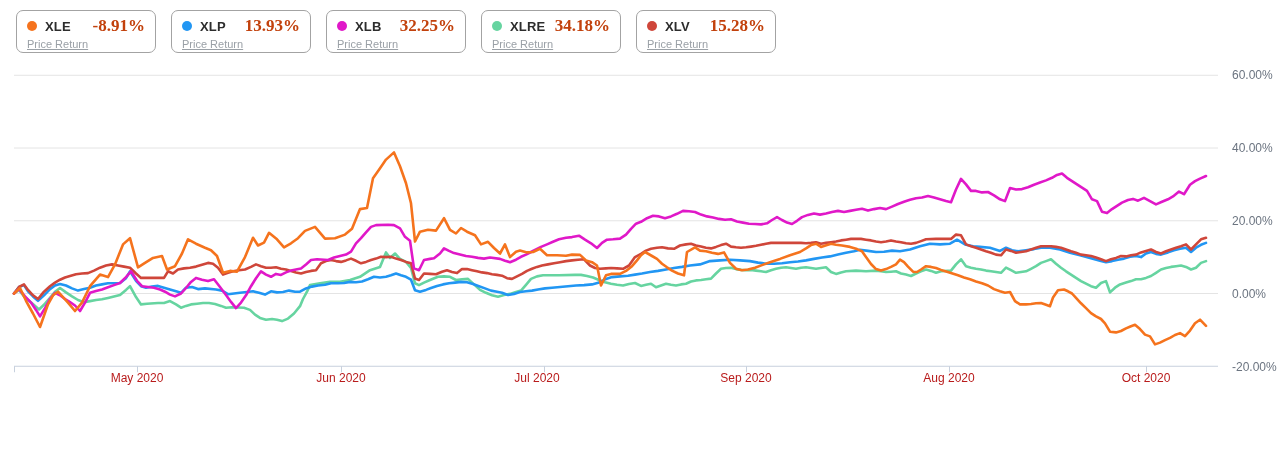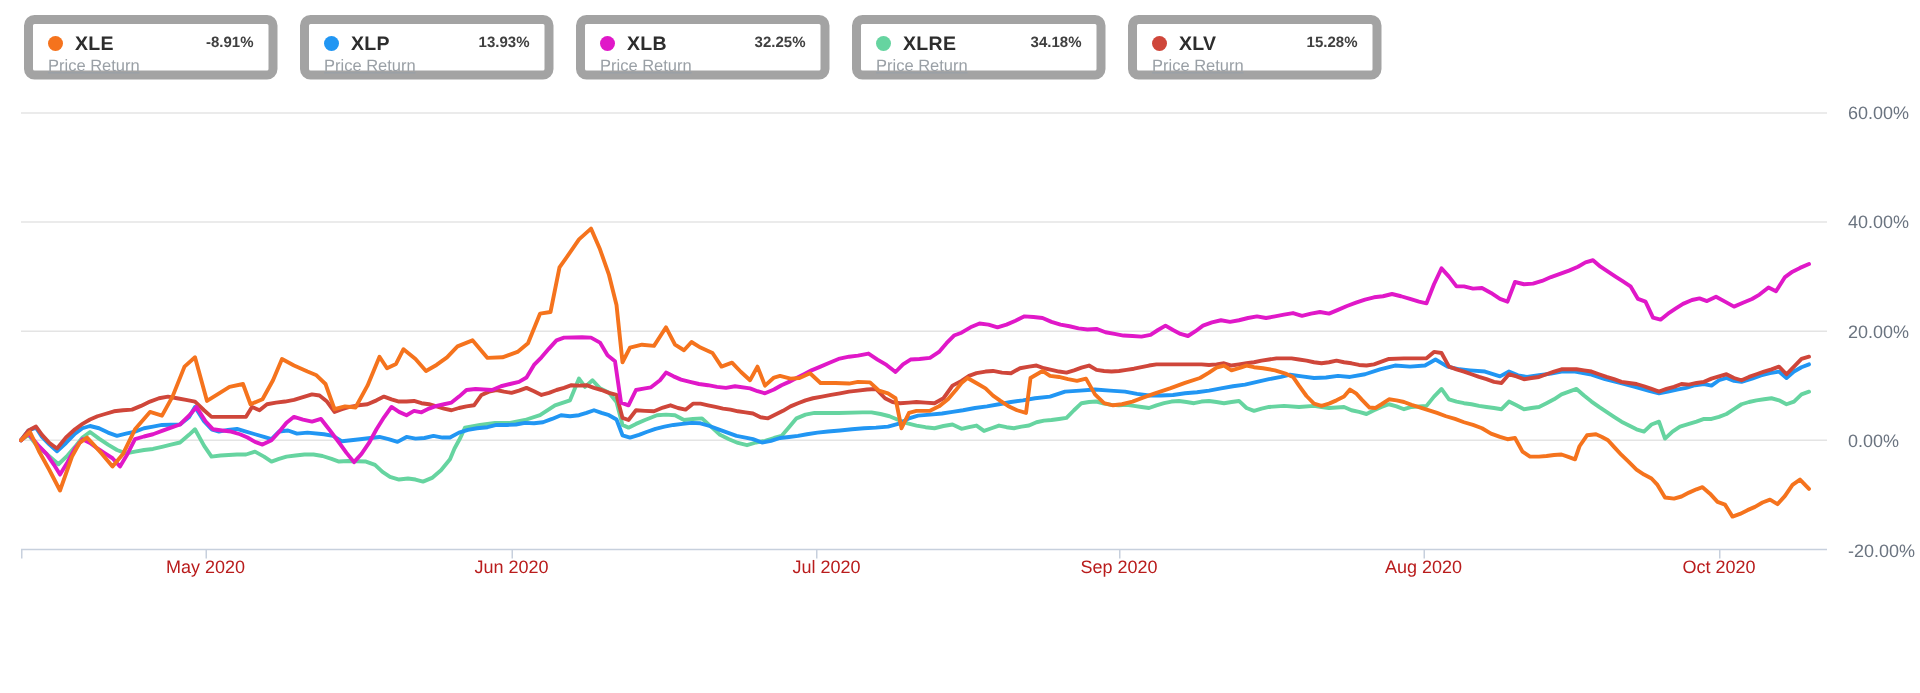--- a/index.html
+++ b/index.html
@@ -1,24 +1,24 @@
 <!DOCTYPE html>
 <html><head>
 <meta charset="utf-8">
 <style>
   html,body{margin:0;padding:0;background:#ffffff;}
   .page{position:relative;width:1280px;height:462px;background:#fff;overflow:hidden;
         font-family:"Liberation Sans","DejaVu Sans",sans-serif;}
   .legend-row{position:absolute;left:16px;top:10px;display:flex;gap:15px;}
-  .card{width:169px;height:43px;box-sizing:border-box;border:6px solid #a3a3a3;border-radius:7px;
+  .card{width:140px;height:43px;box-sizing:border-box;border:1px solid #a3a3a3;border-radius:7px;
         background:#fff;padding:5px 10px 4px 10px;cursor:pointer;}
   .card-top{display:flex;align-items:center;}
   .dot{width:10px;height:10px;border-radius:50%;flex:0 0 auto;}
   .ticker{margin-left:8px;font-size:13px;font-weight:bold;color:#2d2d2d;letter-spacing:.2px;}
-  .value{margin-left:auto;font-size:10px;font-weight:bold;color:#404040;}
+  .value{margin-left:auto;font-size:17px;font-weight:bold;color:#c2410c;font-family:Liberation Serif, serif;}
   .card-sub{font-size:11px;color:#9aa0a6;margin-top:2px;text-decoration:underline;}
   .chart{position:absolute;left:0;top:0;width:1095px;height:462px;}
   .chart svg{position:absolute;left:0;top:0;}
   .ylab{position:absolute;left:1232px;width:60px;font-size:12px;color:#6b7480;line-height:16px;}
   .xlab{position:absolute;top:371px;font-size:12px;color:#b91c1c;transform:translateX(-50%);white-space:nowrap;}
 </style>
 </head>
 <body>
 
 <div class="page">
@@ -45,21 +45,21 @@
       </svg>
 
     <span class="ylab" style="top:67px">60.00%</span>
     <span class="ylab" style="top:140px">40.00%</span>
     <span class="ylab" style="top:213px">20.00%</span>
     <span class="ylab" style="top:286px">0.00%</span>
     <span class="ylab" style="top:359px">-20.00%</span>
 
     <span class="xlab" style="left:137px">May 2020</span>
     <span class="xlab" style="left:341px">Jun 2020</span>
-    <span class="xlab" style="left:551px">Jul 2020</span>
+    <span class="xlab" style="left:537px">Jul 2020</span>
     <span class="xlab" style="left:746px">Sep 2020</span>
     <span class="xlab" style="left:949px">Aug 2020</span>
     <span class="xlab" style="left:1146px">Oct 2020</span>
   </div>
 
   <div class="legend-row">
     <div class="card">
       <div class="card-top">
         <span class="dot" style="background: rgb(245, 115, 29);"></span>
         <span class="ticker">XLE</span>

